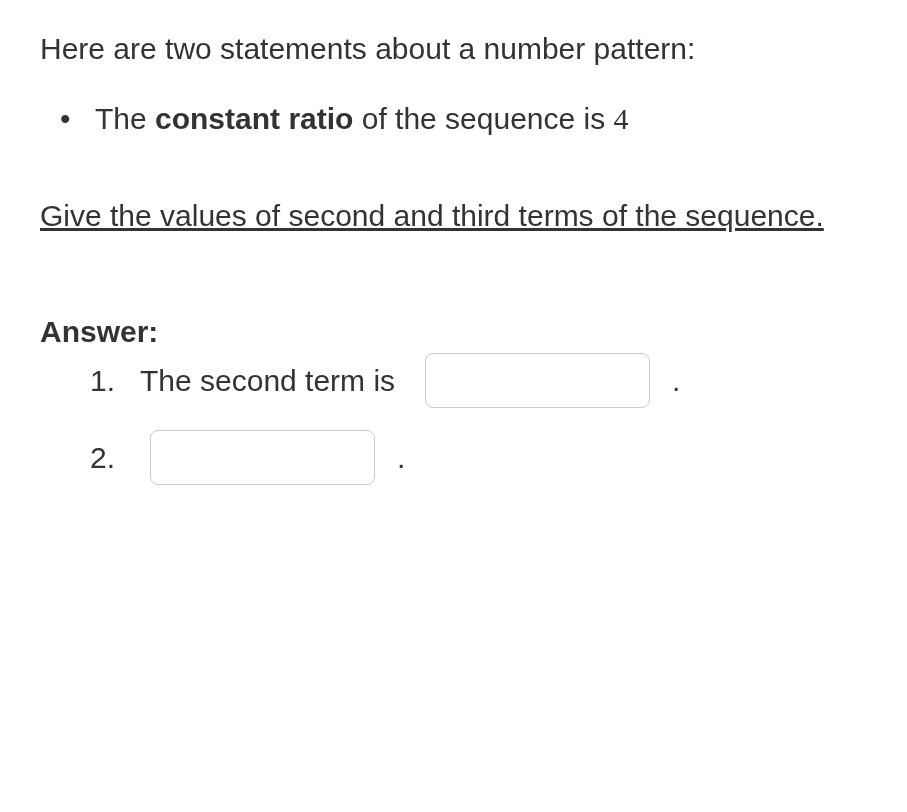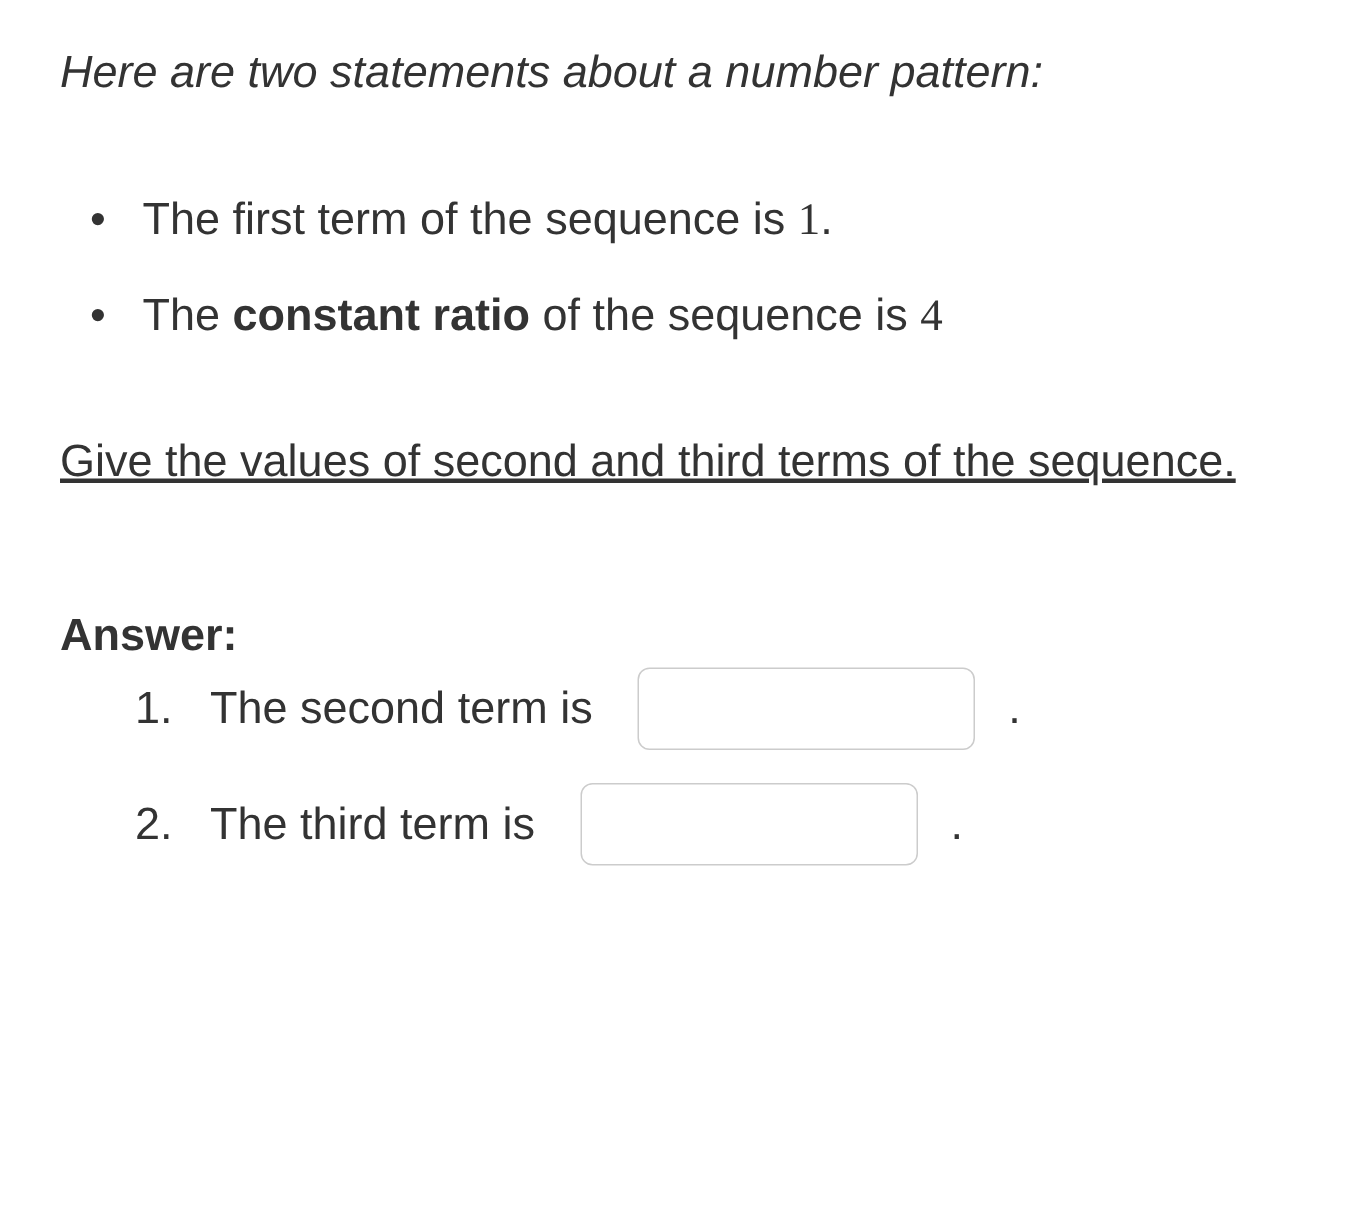--- a/index.html
+++ b/index.html
@@ -9,22 +9,21 @@
     }
     body {
       font-family: Arial, Helvetica, sans-serif;
       font-size: 30px;
       color: #333;
       padding: 28px 40px;
       width: 907px;
       line-height: 1.4;
     }
     .intro {
-      margin-bottom: 56px;
-      font-style: italic;
+      margin-bottom: 28px;
     }
     ul {
       list-style: none;
       margin-bottom: 50px;
     }
     ul li {
       position: relative;
       padding-left: 55px;
       margin-bottom: 22px;
     }
@@ -81,35 +80,31 @@
       margin-left: 2px;
     }
   </style>
 </head>
 <body>
 
 <p class="intro">Here are two statements about a number pattern:</p>
 
 <ul>
   <li>
-    <span>The first term of the sequence is </span><span class="num">1</span><span>.</span>
-  </li>
-  <li>
     <span>The </span><span class="bold">constant ratio</span><span> of the sequence is </span><span class="num">4</span><span></span>
   </li>
 </ul>
 
 <p class="prompt">Give the values of second and third terms of the sequence.</p>
 
 <p class="answer-label">Answer:</p>
 
 <ol>
   <li>
     <span>The second term is </span>
     <input type="text" class="answer-input" value="" style="">
     <span class="period">.</span>
   </li>
   <li>
-    <span>The third term is </span>
     <input type="text" class="answer-input" value="" style="">
     <span class="period">.</span>
   </li>
 </ol>
 
 </body></html>

